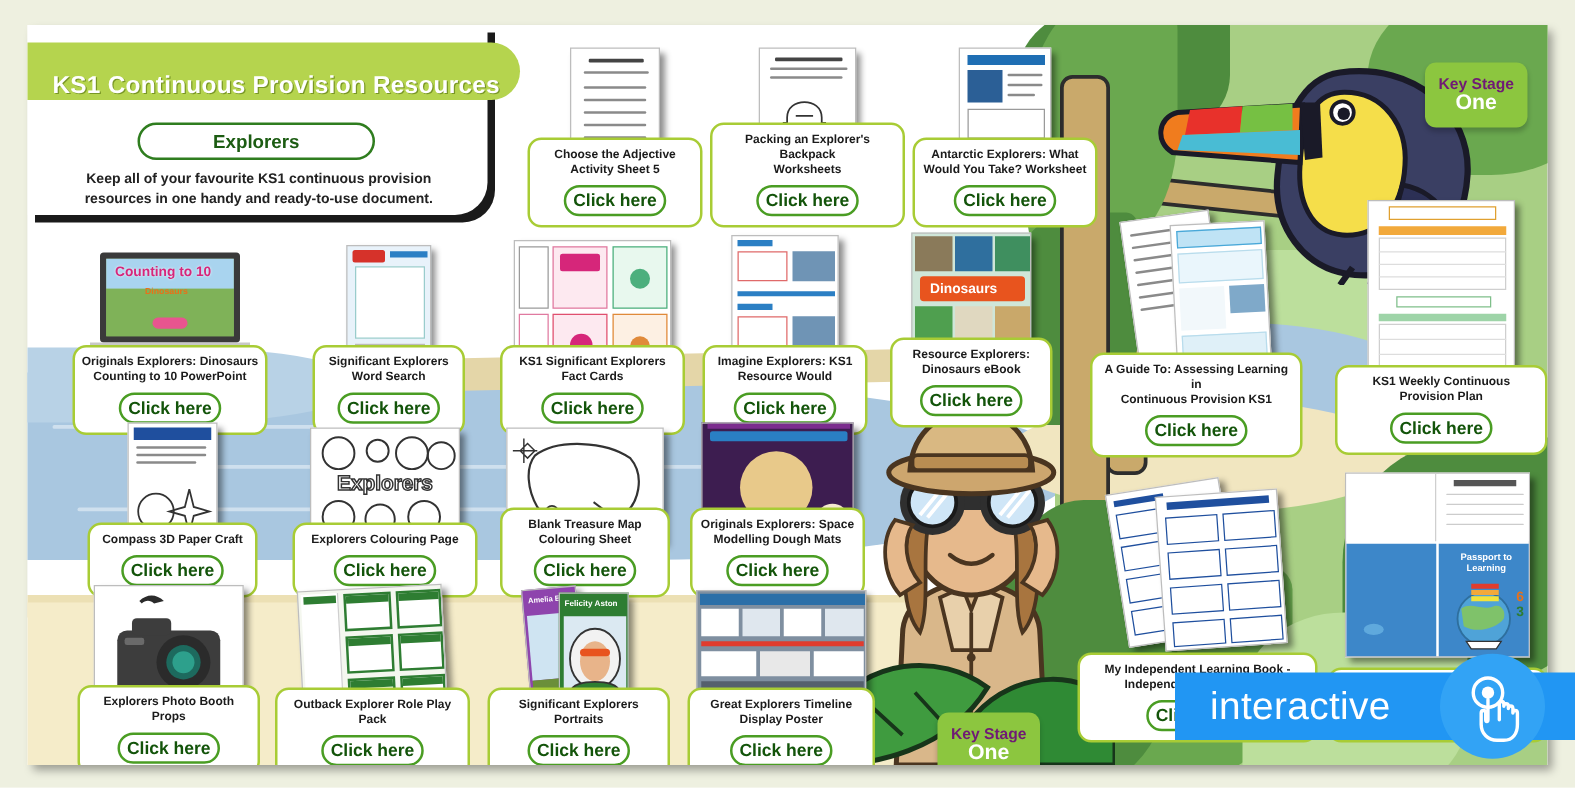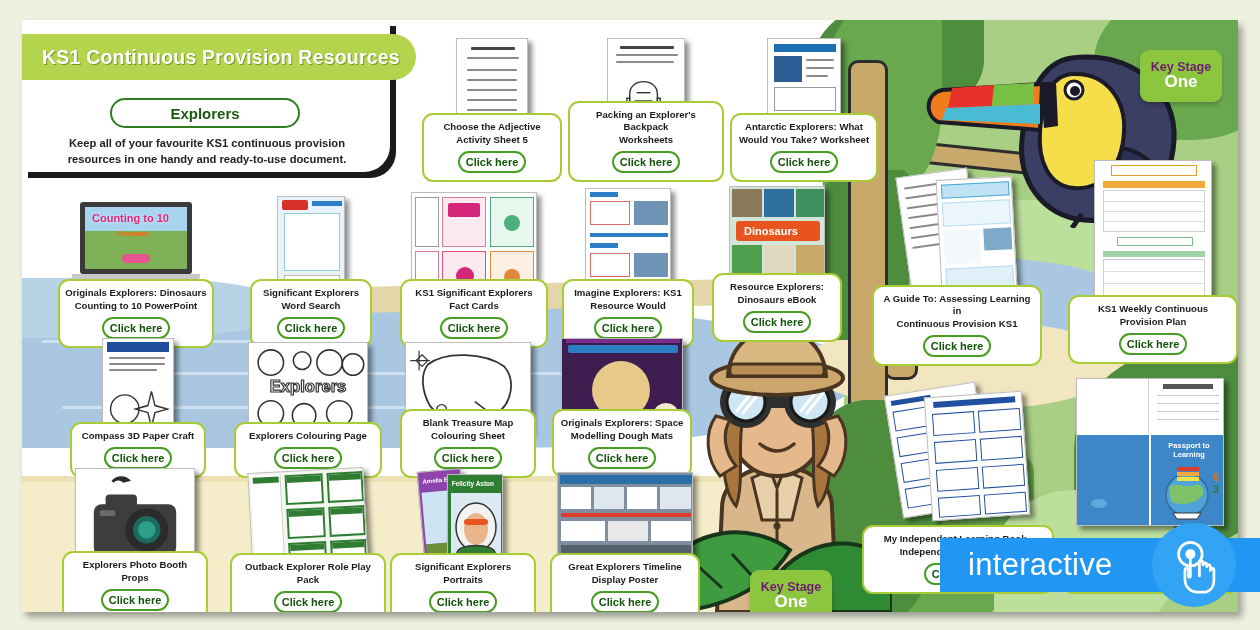--- a/index.html
+++ b/index.html
@@ -102,21 +102,21 @@
     background:#ffffff;
     border-bottom-right-radius:26px;
     box-shadow: 6px 6px 0 #1a1a1a;
     z-index:20;
   }
   #title-pill {
     position:absolute; left:-6px; top:14px;
     width:400px; height:46px;
     background:#b5d44e;
     border-radius:0 24px 24px 0;
-    display:flex; align-items:center;
+    display:flex; align-items:flex-end;
   }
   #title-pill .t {
     color:#ffffff; font-size:19.5px; font-weight:bold;
     letter-spacing:.2px; padding-left:26px;
     text-shadow: 1px 1px 0 rgba(110,140,30,.85);
   }
   #subject-pill {
     position:absolute; left:88px; top:78px;
     width:190px; height:30px;
     background:#ffffff; border:2.5px solid #2f7d1f;
@@ -164,21 +164,21 @@
     z-index:18;
   }
   .label-box .ttl {
     color:#1b1b1b; font-size:9.6px; font-weight:bold;
     text-align:center; line-height:1.28; margin-bottom:5px;
     white-space:pre-line;
   }
   .btn {
     background:#ffffff; border:2px solid #4a9d23;
     border-radius:13px; color:#13540a;
-    font-size:11px; font-weight:bold;
+    font-size:14px; font-weight:bold;
     padding:3px 6px;
     line-height:1.1;
   }
 
   
   #interactive-badge {
     position:absolute; left:940px; top:538px;
     width:320px; height:54px;
     background:#2196f3;
     display:flex; align-items:center;
@@ -531,21 +531,21 @@
           <circle cx="72" cy="62" r="9" fill="#2da08c"></circle>
           <rect x="24" y="42" width="16" height="6" rx="2" fill="#6a6a6a"></rect>
         </svg>
       </div>
       <div class="label-box">
         <div class="ttl">Explorers Photo Booth Props</div>
         <div class="btn">Click here</div>
       </div>
     </div>
 
-    <div class="card" style="left:208px; top:450px; width:156px; height:152px;">
+    <div class="card" style="left:198px; top:450px; width:156px; height:152px;">
       <div class="thumb" style="top:0px; width:116px; height:104px; background:#f4f7ef; transform:translateX(-50%) rotate(-3deg);">
         <div style="position:absolute; left:2px; top:2px; width:30px; height:100px; background:#ffffff; border-right:1px solid #cfcfcf;"></div>
         <div style="position:absolute; left:4px; top:4px; width:26px; height:6px; background:#2e7d32;"></div>
         <div style="position:absolute; left:36px; top:3px; width:38px; height:30px; background:#fff; border:2px solid #2e7d32;"></div>
         <div style="position:absolute; left:78px; top:3px; width:36px; height:30px; background:#fff; border:2px solid #2e7d32;"></div>
         <div style="position:absolute; left:36px; top:37px; width:38px; height:30px; background:#fff; border:2px solid #2e7d32;"></div>
         <div style="position:absolute; left:78px; top:37px; width:36px; height:30px; background:#fff; border:2px solid #2e7d32;"></div>
         <div style="position:absolute; left:36px; top:71px; width:38px; height:30px; background:#fff; border:2px solid #2e7d32;"></div>
         <div style="position:absolute; left:78px; top:71px; width:36px; height:30px; background:#fff; border:2px solid #2e7d32;"></div>
         <div style="position:absolute; left:38px; top:5px; width:34px; height:6px; background:#2e7d32;"></div>

